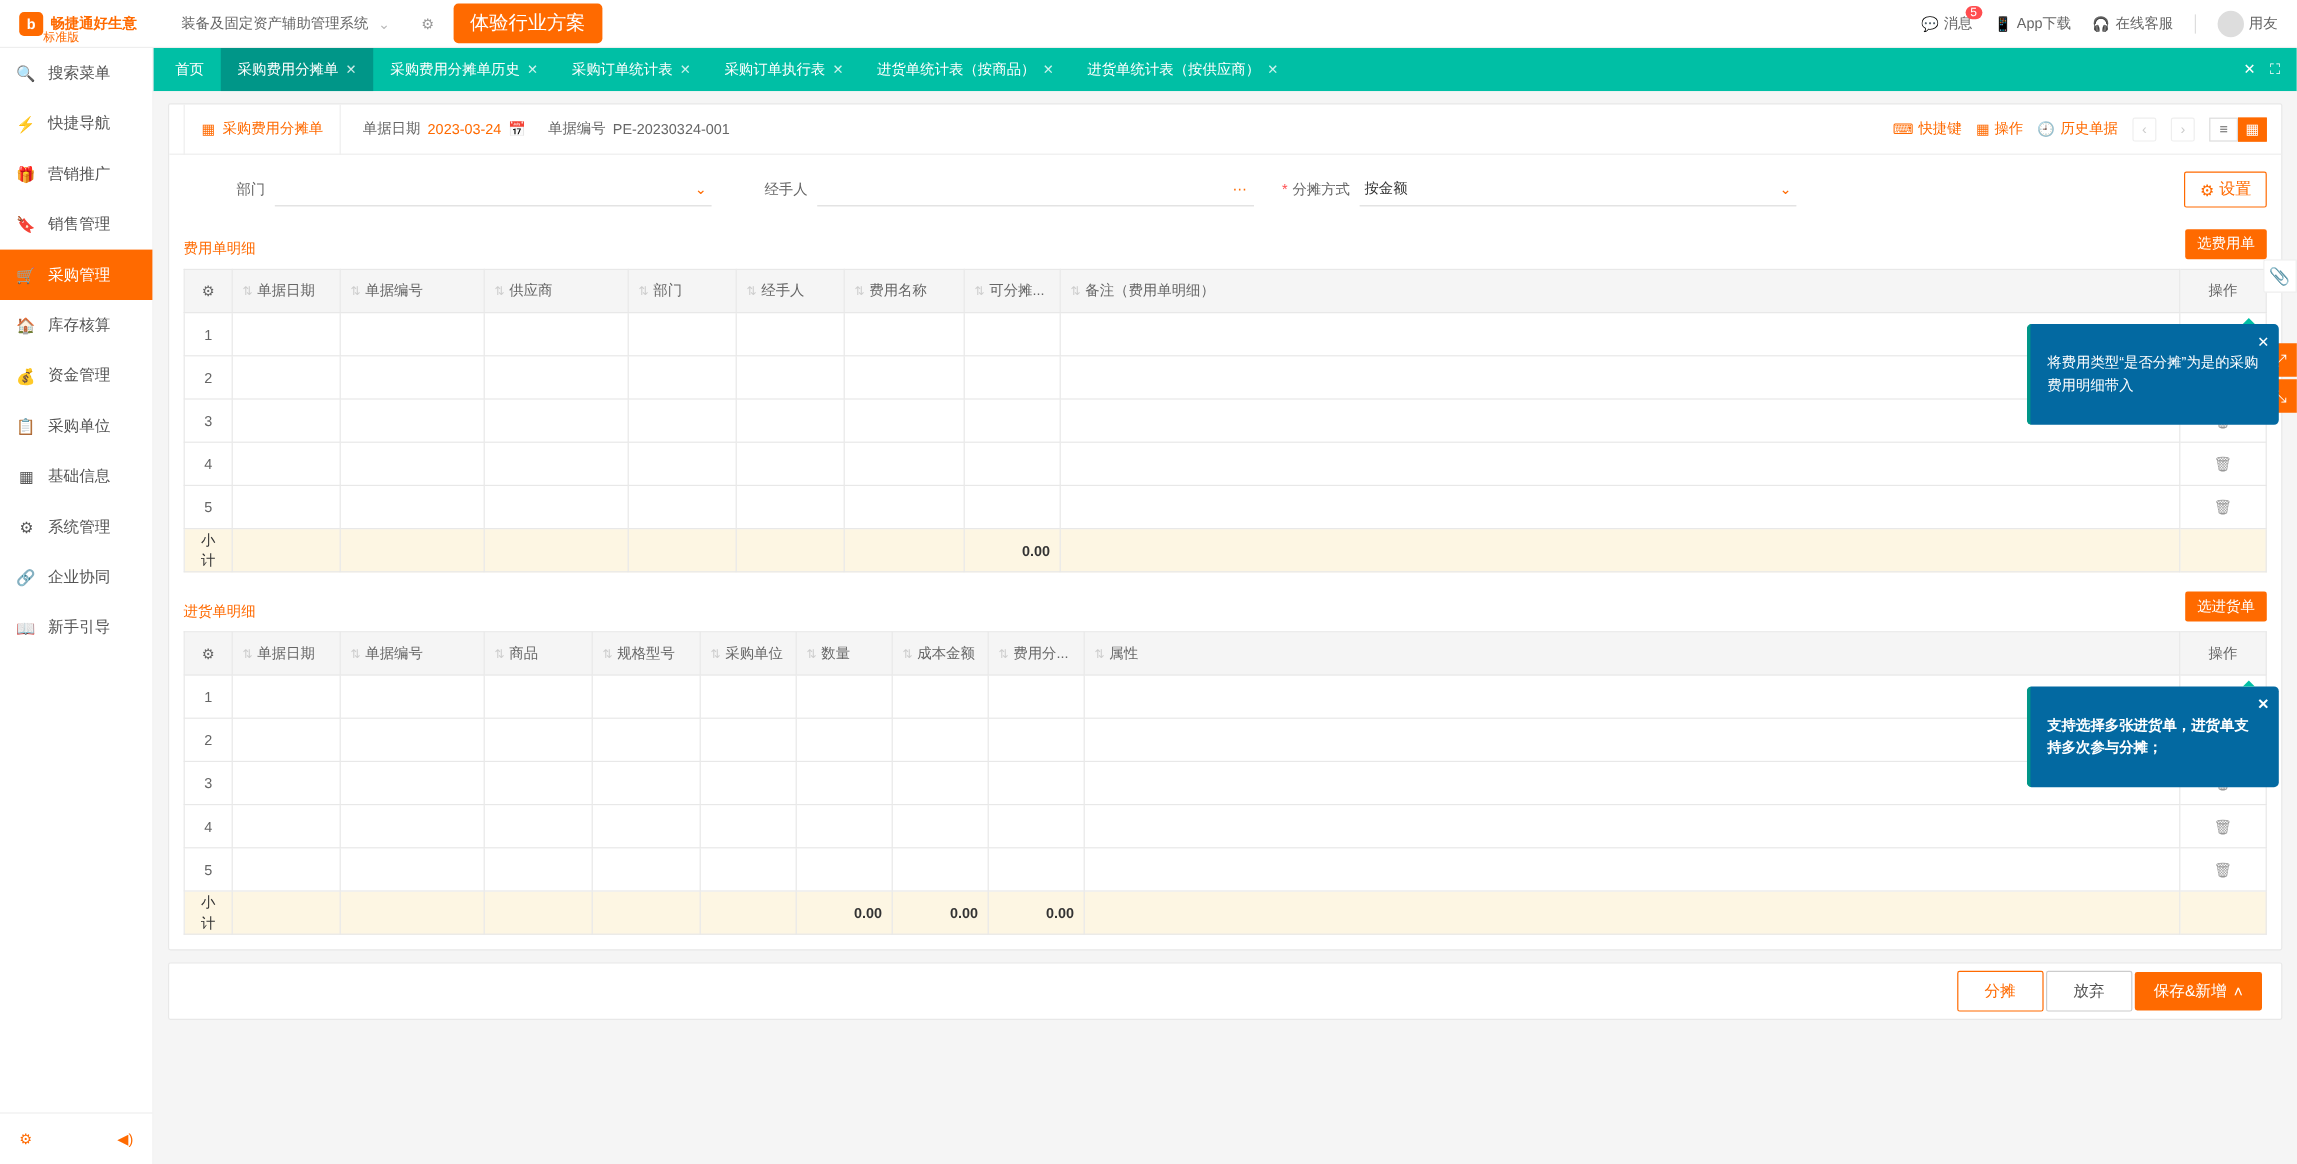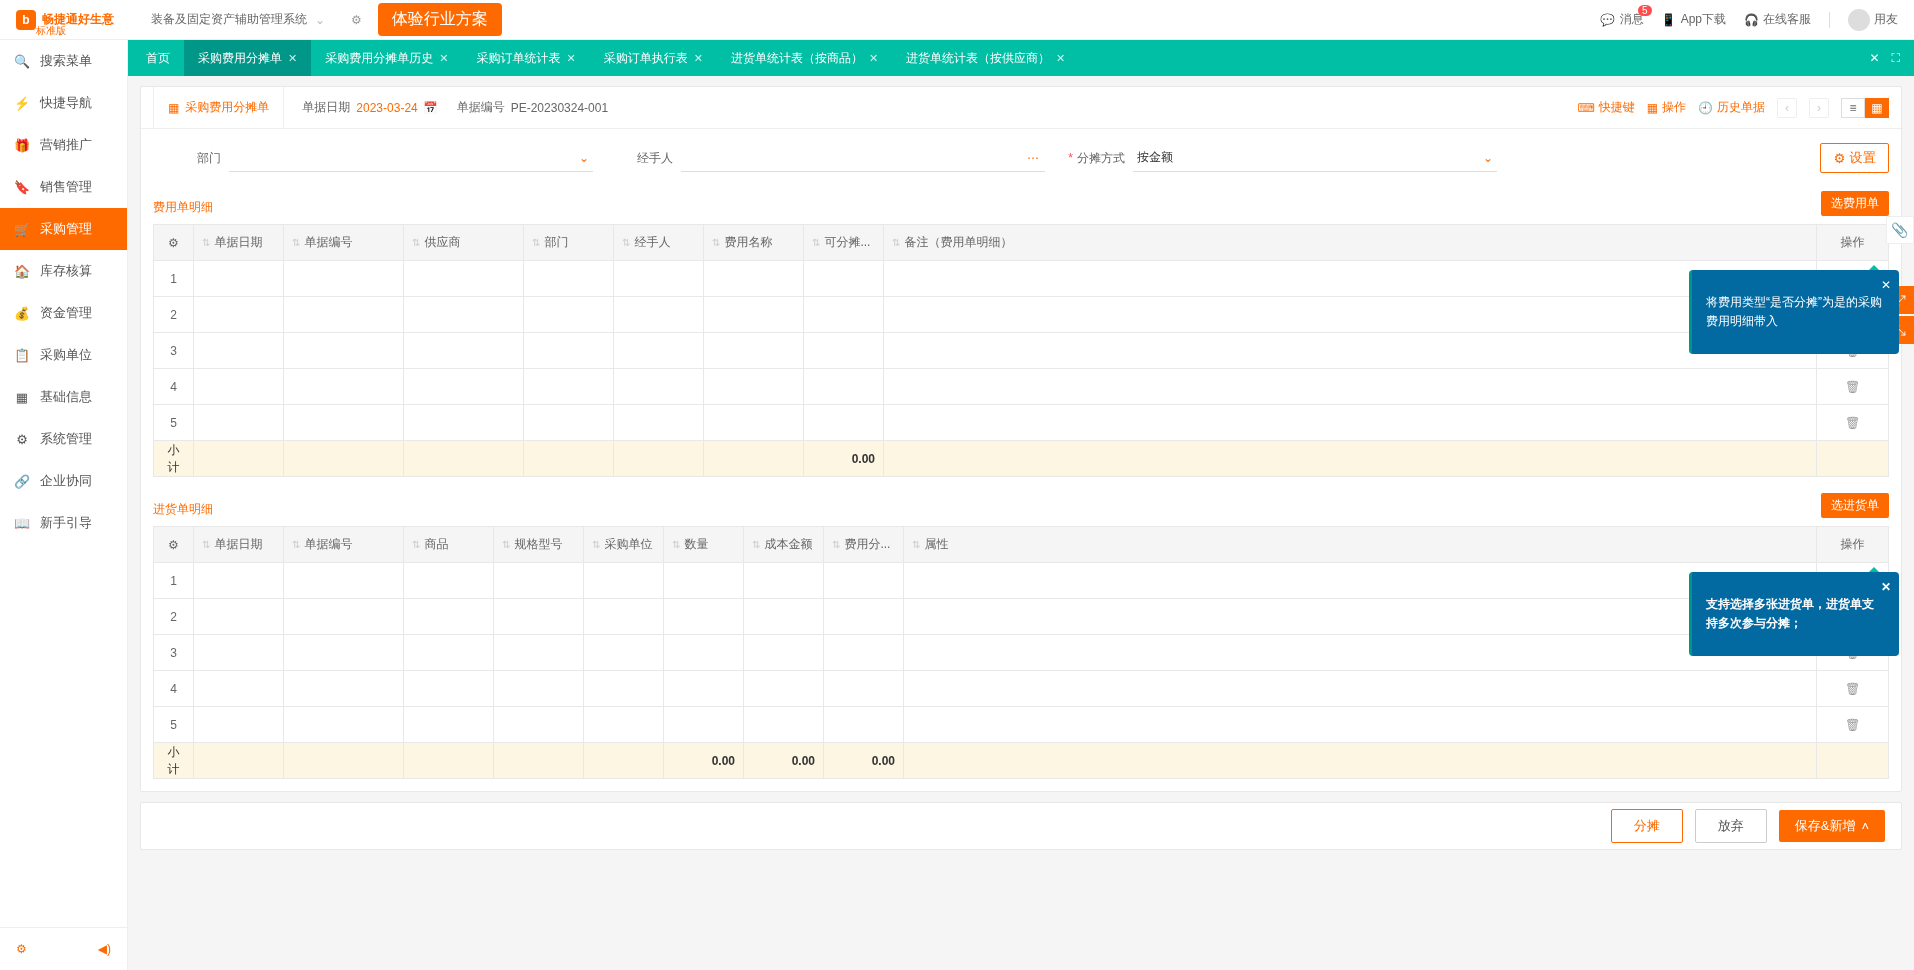--- a/index.html
+++ b/index.html
@@ -82,21 +82,21 @@
 .tbl td.num { text-align: right; font-weight: bold; }
 .tbl tr.subtotal td { background: #fdf6e3; color: #333; }
 .sort-ic { color: #ccc; margin-right: 4px; font-size: 10px; display: inline-block; }
 
 
 .tooltip { position: absolute; background: #0369a1; color: #fff; padding: 23px 14px; border-radius: 4px; font-size: 12px; max-width: 210px; line-height: 1.6; z-index: 10; border-left: 3px solid #009688; }
 .tooltip .tt-close { position: absolute; top: 6px; right: 8px; cursor: pointer; font-size: 12px; }
 .tooltip::before { content: ""; position: absolute; top: -10px; right: 20px; border: 5px solid transparent; border-bottom-color: #00bfa5; }
 
 
-.footer-bar { height: 48px; background: #fff; border-top: 1px solid #e8e8e8; display: flex; align-items: center; justify-content: flex-end; padding: 0 16px; gap: 12px; }
+.footer-bar { height: 48px; background: #fff; border-top: 1px solid #e8e8e8; display: flex; align-items: center; justify-content: flex-end; padding: 0 16px; gap: 2px; }
 .btn-outline { border: 1px solid #ff6a00; color: #ff6a00; background: #fff; padding: 7px 22px; border-radius: 2px; cursor: pointer; font-size: 13px; }
 .btn-plain { border: 1px solid #ccc; color: #555; background: #fff; padding: 7px 22px; border-radius: 2px; cursor: pointer; font-size: 13px; }
 .btn-primary { border: none; color: #fff; background: #ff6a00; padding: 7px 16px; border-radius: 2px; cursor: pointer; font-size: 13px; display: flex; align-items: center; gap: 6px; }
 
 
 .right-rail { position: fixed; right: 0; top: 256px; display: flex; flex-direction: column; gap: 2px; }
 .rail-item { width: 28px; height: 28px; background: #ff6a00; color: #fff; display: flex; align-items: center; justify-content: center; font-size: 14px; border-radius: 2px 0 0 2px; cursor: pointer; }
 .rail-item.ghost { background:#fff; color:#999; border:1px solid #eee; top:-40px; position:relative;}
 
 .content-wrap { position: relative; }

